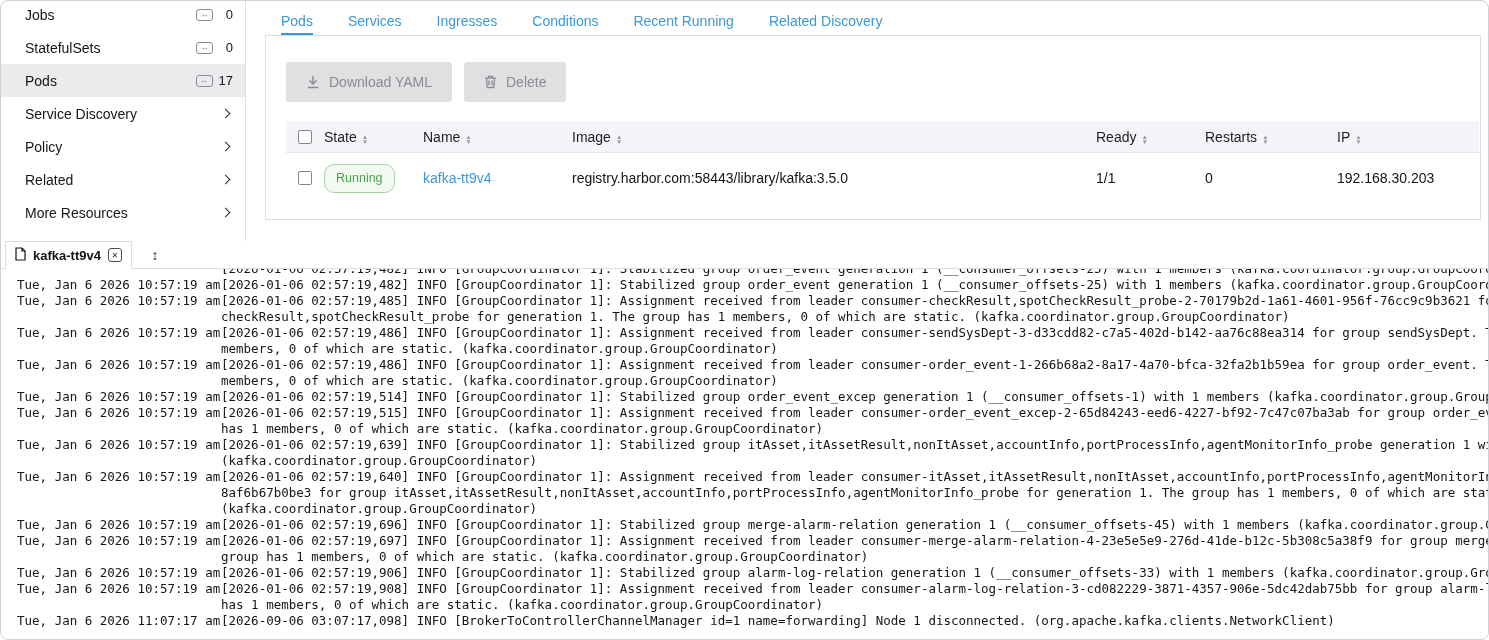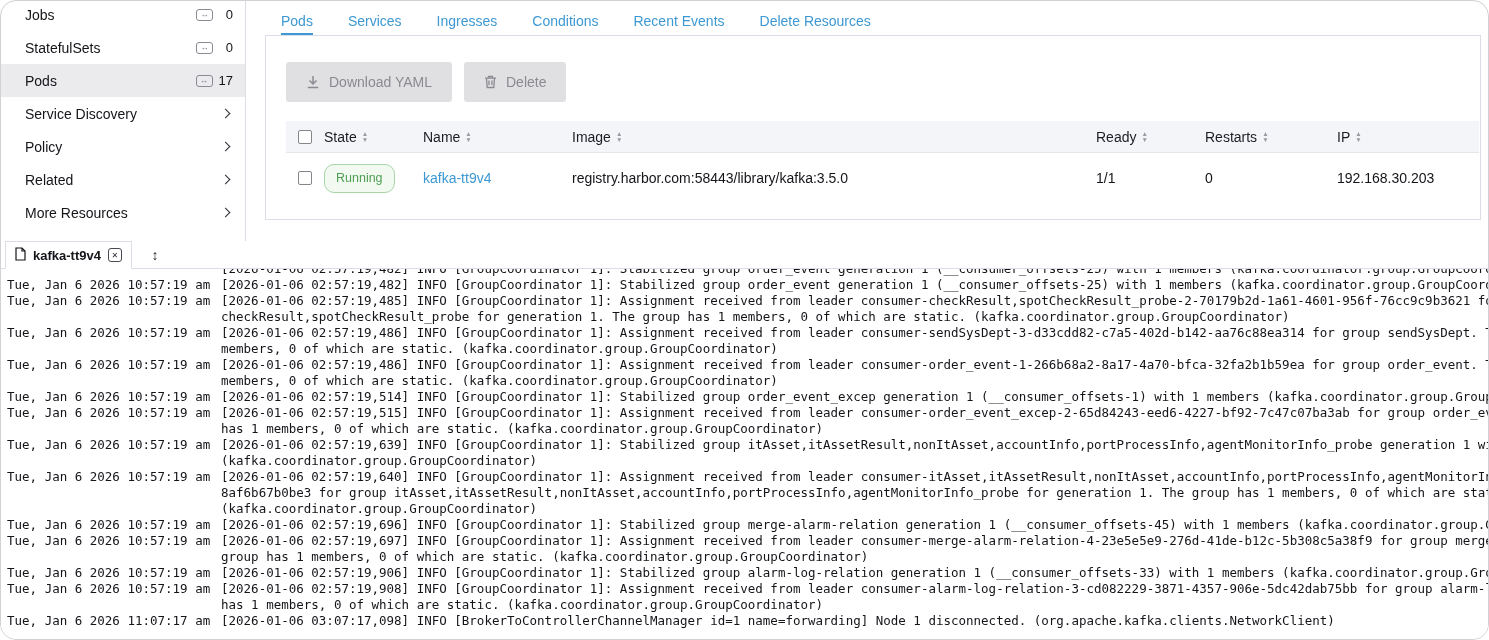--- a/index.html
+++ b/index.html
@@ -8,21 +8,21 @@
     --text-dark:#141419;
     --header-bg:#f4f5f8;
     --disabled-btn-bg:#e0e0e3;
     --disabled-btn-text:#8a8a90;
     --running-green-text:#4f9e53;
     --running-green-border:#a8d4a8;
     --running-green-bg:#f1f9f1;
   }
   *{box-sizing:border-box;margin:0;padding:0}
   body{background:#fff;font-family:"Liberation Sans","DejaVu Sans",sans-serif;color:var(--text-dark)}
-  .app{width:1489px;height:640px;border:1px solid #d0d0d5;border-radius:16px;overflow:hidden;background:#fff;position:relative}
+  .app{width:1489px;height:640px;border:1px solid #d0d0d5;border-radius:8px;overflow:hidden;background:#fff;position:relative}
 
   
   .top{display:flex;height:240px}
   .sidebar{width:245px;flex:0 0 245px;border-right:1px solid var(--panel-border);overflow:hidden}
   .side-list{margin-top:-3px}
   .sidebar-item{height:33px;display:flex;align-items:center;font-size:14px;color:var(--text-dark);padding:0 12px 0 24px;cursor:pointer}
   .sidebar-item.group{}
   .sidebar-item.selected{background:#ebebee}
   .sidebar-item .label{flex:1;white-space:nowrap;overflow:hidden}
   .count-wrap{display:flex;align-items:center;gap:6px}
@@ -37,36 +37,36 @@
   .panel{border:1px solid var(--panel-border);height:185px;background:#fff;overflow:hidden}
 
   .toolbar{display:flex;gap:12px;padding:26px 20px 0 20px}
   .btn{display:inline-flex;align-items:center;gap:9px;height:40px;padding:18px 20px;background:var(--disabled-btn-bg);color:var(--disabled-btn-text);font-size:14px;border:none;border-radius:3px;cursor:default}
   .btn svg{display:block}
 
   .table{margin:19px 1px 0 20px}
   .tr{display:grid;grid-template-columns:38px 99px 149px 524px 109px 132px 1fr;align-items:center}
   .thead{height:32px;background:var(--header-bg);border-bottom:1px solid #e6e6ea}
   .trow{height:50px;background:#fff}
-  .th{display:flex;align-items:center;font-size:14px;color:#1c1c23;cursor:pointer}
+  .th{display:flex;align-items:flex-end;font-size:14px;color:#1c1c23;cursor:pointer}
   .sort{display:inline-flex;flex-direction:column;margin-left:5px;color:#9a9aa2;font-size:6.5px;line-height:5.5px}
   .cb{width:14px;height:14px;border:1px solid #85858c;border-radius:2px;background:#fff;margin-left:12px;cursor:pointer}
   .badge-running{display:inline-block;font-size:12.5px;color:var(--running-green-text);border:1px solid var(--running-green-border);background:var(--running-green-bg);border-radius:10px;padding:6px 11px;line-height:1.2}
   .cell{font-size:14px;color:var(--text-dark);white-space:nowrap;overflow:hidden}
   .link{color:var(--accent-blue);cursor:pointer;font-size:14px}
 
   
   .logbar{height:28px;border-bottom:1px solid var(--panel-border);background:#fff;display:flex;align-items:stretch}
   .logtab{display:flex;align-items:center;gap:7px;margin-left:4px;margin-bottom:-1px;padding:0 9px;border:1px solid var(--panel-border);border-bottom-color:#fff;background:#fff;font-size:13px;font-weight:bold;color:var(--text-dark);cursor:pointer}
   .logtab-close{display:inline-flex;align-items:center;justify-content:center;width:14px;height:14px;border:1px solid #4a4a52;border-radius:3px;font-size:8px;color:#2e2e35;cursor:pointer;font-weight:normal}
   .log-resize{display:flex;align-items:center;justify-content:center;width:30px;font-size:14px;color:#2e2e35;cursor:pointer;margin-left:8px}
   .logarea{height:372px;overflow:hidden;background:#fff;font-family:"DejaVu Sans Mono","Liberation Mono",monospace;font-size:12.5px;line-height:16px;color:var(--text-dark)}
   .log-lines{margin-top:-8px}
   .log-row{display:flex;white-space:pre;height:16px;overflow:hidden}
-  .log-ts{flex:0 0 220px;padding-left:6px;overflow:hidden}
+  .log-ts{flex:0 0 220px;padding-left:16px;overflow:hidden}
   .log-msg{flex:1;overflow:hidden}
 </style>
 </head>
 <body>
 
 <div class="app">
 
   <div class="top">
 
     <div class="sidebar">
@@ -110,22 +110,22 @@
           </div>
         </div>
     </div>
 
     <div class="main">
       <div class="tabbar" id="tabbar">
           <div class="tab active">Pods</div>
           <div class="tab">Services</div>
           <div class="tab">Ingresses</div>
           <div class="tab">Conditions</div>
-          <div class="tab">Recent Events</div>
-          <div class="tab">Delete Resources</div>
+          <div class="tab">Recent Running</div>
+          <div class="tab">Related Discovery</div>
         </div>
 
       <div class="panel">
         <div class="toolbar">
           <button class="btn">
             <span>
               <svg width="14" height="14" viewBox="0 0 14 14" fill="none" stroke="currentColor" stroke-width="1.5">
                 <path d="M7 1v7.5"></path>
                   <path d="M3.5 5.5 7 9l3.5-3.5"></path>
                   <path d="M1.8 12.6h10.4"></path>
@@ -239,17 +239,17 @@
         <div class="log-row"><span class="log-ts"></span><span class="log-msg">(kafka.coordinator.group.GroupCoordinator)</span></div>
         <div class="log-row"><span class="log-ts">Tue, Jan 6 2026 10:57:19 am</span><span class="log-msg">[2026-01-06 02:57:19,640] INFO [GroupCoordinator 1]: Assignment received from leader consumer-itAsset,itAssetResult,nonItAsset,accountInfo,portProcessInfo,agentMonitorInfo_probe-5-</span></div>
         <div class="log-row"><span class="log-ts"></span><span class="log-msg">8af6b67b0be3 for group itAsset,itAssetResult,nonItAsset,accountInfo,portProcessInfo,agentMonitorInfo_probe for generation 1. The group has 1 members, 0 of which are static.</span></div>
         <div class="log-row"><span class="log-ts"></span><span class="log-msg">(kafka.coordinator.group.GroupCoordinator)</span></div>
         <div class="log-row"><span class="log-ts">Tue, Jan 6 2026 10:57:19 am</span><span class="log-msg">[2026-01-06 02:57:19,696] INFO [GroupCoordinator 1]: Stabilized group merge-alarm-relation generation 1 (__consumer_offsets-45) with 1 members (kafka.coordinator.group.GroupCoordinator)</span></div>
         <div class="log-row"><span class="log-ts">Tue, Jan 6 2026 10:57:19 am</span><span class="log-msg">[2026-01-06 02:57:19,697] INFO [GroupCoordinator 1]: Assignment received from leader consumer-merge-alarm-relation-4-23e5e5e9-276d-41de-b12c-5b308c5a38f9 for group merge-alarm-relation. The</span></div>
         <div class="log-row"><span class="log-ts"></span><span class="log-msg">group has 1 members, 0 of which are static. (kafka.coordinator.group.GroupCoordinator)</span></div>
         <div class="log-row"><span class="log-ts">Tue, Jan 6 2026 10:57:19 am</span><span class="log-msg">[2026-01-06 02:57:19,906] INFO [GroupCoordinator 1]: Stabilized group alarm-log-relation generation 1 (__consumer_offsets-33) with 1 members (kafka.coordinator.group.GroupCoordinator)</span></div>
         <div class="log-row"><span class="log-ts">Tue, Jan 6 2026 10:57:19 am</span><span class="log-msg">[2026-01-06 02:57:19,908] INFO [GroupCoordinator 1]: Assignment received from leader consumer-alarm-log-relation-3-cd082229-3871-4357-906e-5dc42dab75bb for group alarm-log-relation. The group</span></div>
         <div class="log-row"><span class="log-ts"></span><span class="log-msg">has 1 members, 0 of which are static. (kafka.coordinator.group.GroupCoordinator)</span></div>
-        <div class="log-row"><span class="log-ts">Tue, Jan 6 2026 11:07:17 am</span><span class="log-msg">[2026-01-06 03:07:17,098] INFO [BrokerToControllerChannelManager id=1 name=forwarding] Node 1 disconnected. (org.apache.kafka.clients.NetworkClient)</span></div>
+        <div class="log-row"><span class="log-ts">Tue, Jan 6 2026 11:07:17 am</span><span class="log-msg">[2026-09-06 03:07:17,098] INFO [BrokerToControllerChannelManager id=1 name=forwarding] Node 1 disconnected. (org.apache.kafka.clients.NetworkClient)</span></div>
       </div>
   </div>
 
 </div>
 
 </body></html>

